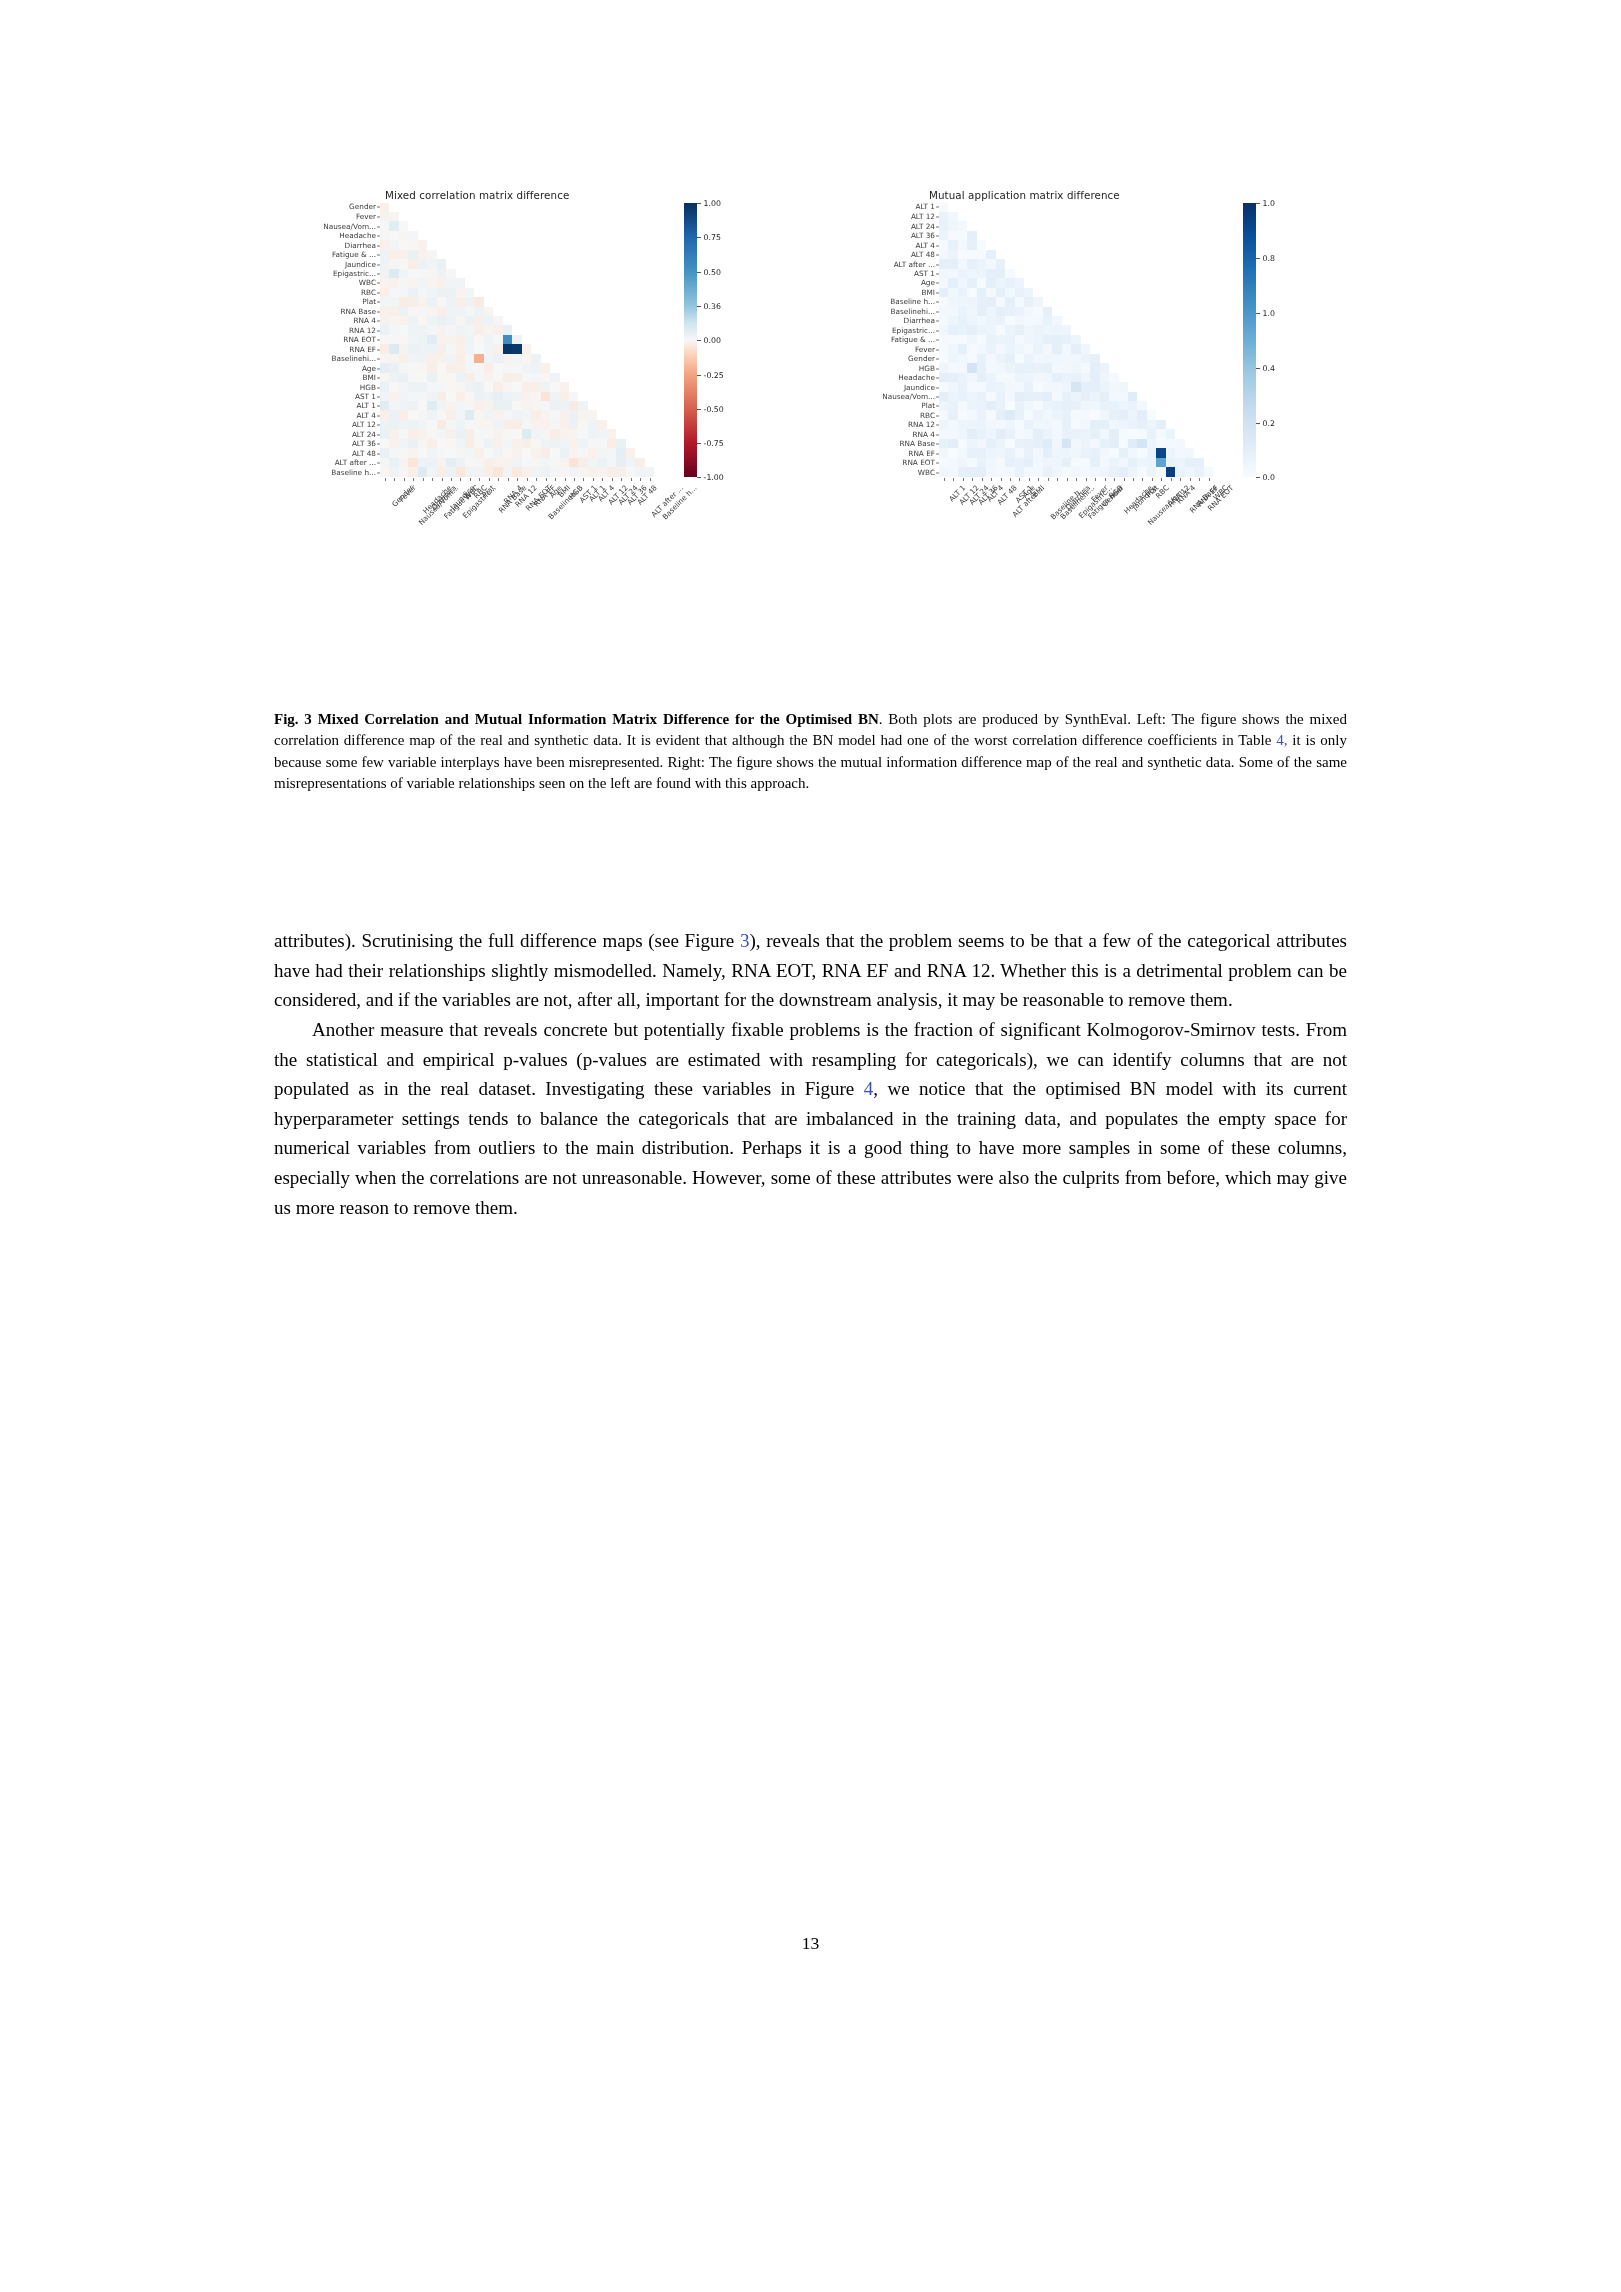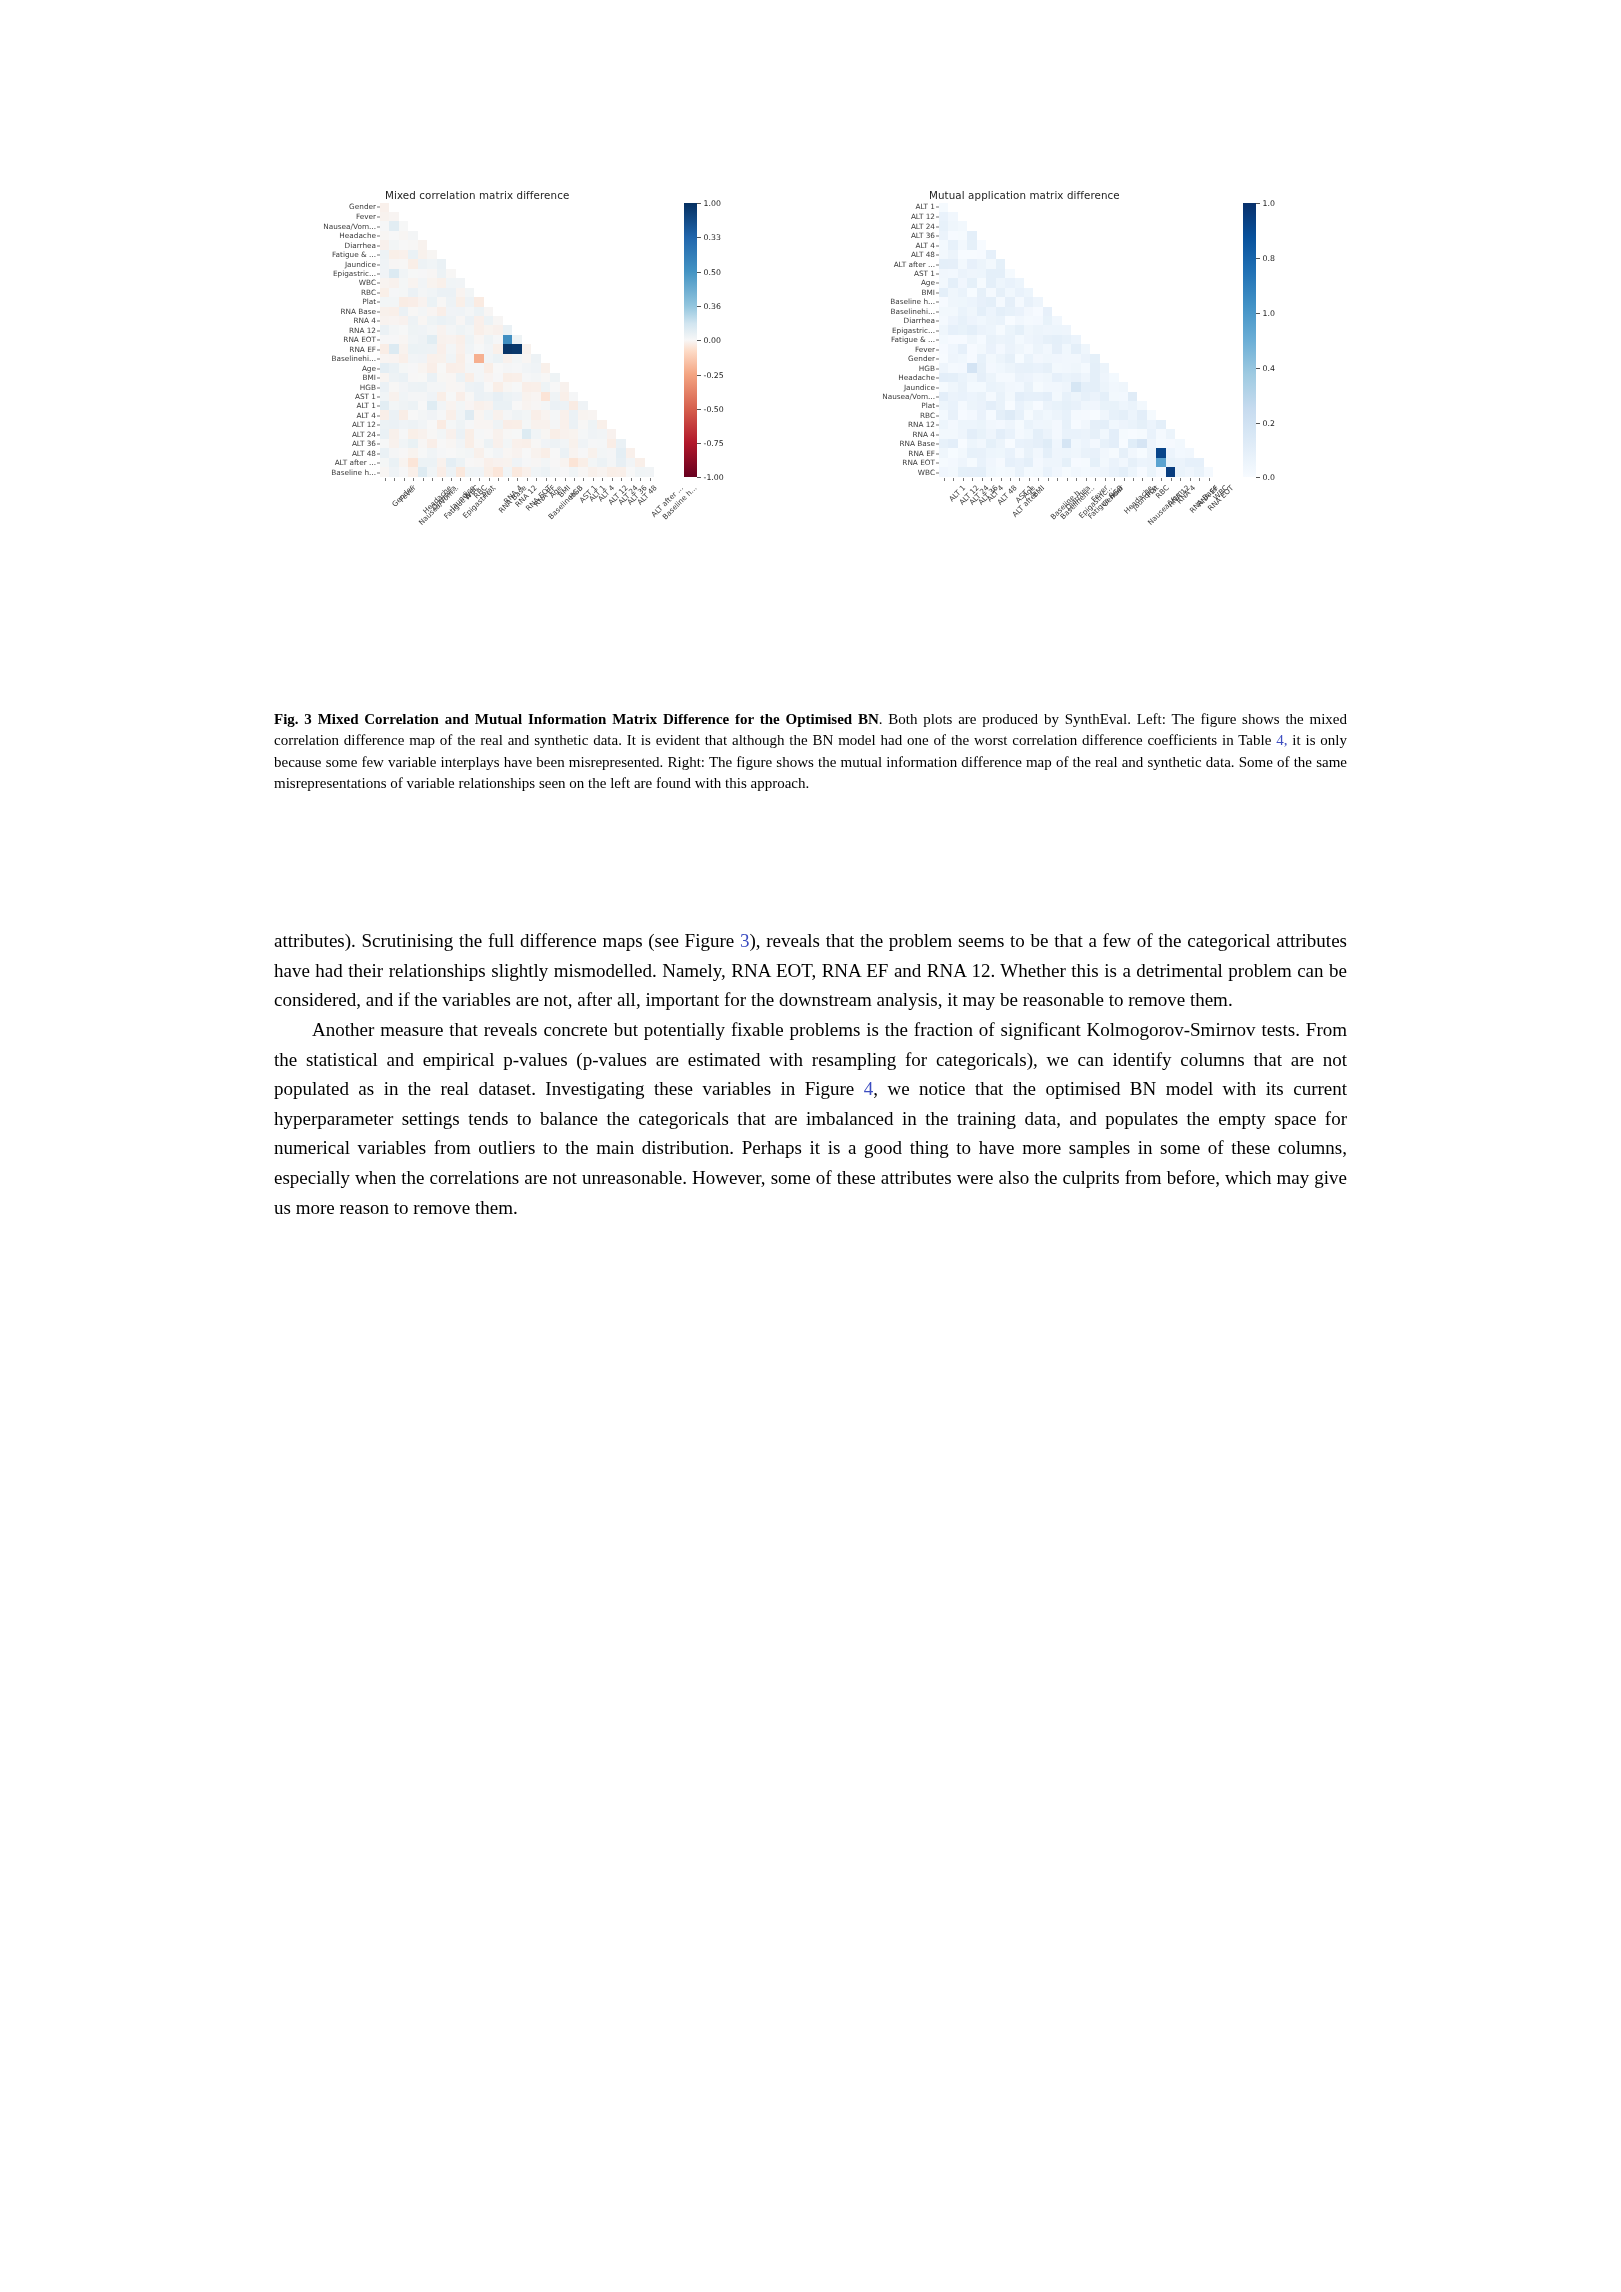--- a/index.html
+++ b/index.html
@@ -1041,21 +1041,21 @@
           <div class="xtick" style="left: 251px; top: 0px;"></div>
           <div class="xlab" style="left: 258px; top: 5.9px;">ALT after ...</div>
           <div class="xtick" style="left: 260px; top: 0px;"></div>
           <div class="xlab" style="left: 268px; top: 5.9px;">Baseline h...</div>
           <div class="xtick" style="left: 270px; top: 0px;"></div>
         </div>
       <div class="cbar cbar-div" id="cb-left" style="left:410px;top:21.6px;height:274px;">
           <div class="cb-tick" style="top: 0px;"></div>
           <div class="cb-lab" style="top: 0px;">1.00</div>
           <div class="cb-tick" style="top: 34px;"></div>
-          <div class="cb-lab" style="top: 34px;">0.33</div>
+          <div class="cb-lab" style="top: 34px;">0.75</div>
           <div class="cb-tick" style="top: 69px;"></div>
           <div class="cb-lab" style="top: 69px;">0.50</div>
           <div class="cb-tick" style="top: 103px;"></div>
           <div class="cb-lab" style="top: 103px;">0.36</div>
           <div class="cb-tick" style="top: 137px;"></div>
           <div class="cb-lab" style="top: 137px;">0.00</div>
           <div class="cb-tick" style="top: 172px;"></div>
           <div class="cb-lab" style="top: 172px;">-0.25</div>
           <div class="cb-tick" style="top: 206px;"></div>
           <div class="cb-lab" style="top: 206px;">-0.50</div>
@@ -2052,14 +2052,15 @@
 
   <div class="caption">
     <b>Fig. 3  Mixed Correlation and Mutual Information Matrix Difference for the Optimised BN</b><span>. Both plots are produced by SynthEval. Left: The figure shows the mixed correlation difference map of the real and synthetic data. It is evident that although the BN model had one of the worst correlation difference coefficients in Table </span><span class="ref">4,</span><span> it is only because some few variable interplays have been misrepresented. Right: The figure shows the mutual information difference map of the real and synthetic data. Some of the same misrepresentations of variable relationships seen on the left are found with this approach.</span>
   </div>
 
   <div class="body">
     <p class="first"><span>attributes). Scrutinising the full difference maps (see Figure </span><span class="ref">3</span><span>), reveals that the problem seems to be that a few of the categorical attributes have had their relationships slightly mismodelled. Namely, RNA EOT, RNA EF and RNA 12. Whether this is a detrimental problem can be considered, and if the variables are not, after all, important for the downstream analysis, it may be reasonable to remove them.</span></p>
     <p><span>Another measure that reveals concrete but potentially fixable problems is the fraction of significant Kolmogorov-Smirnov tests. From the statistical and empirical p-values (p-values are estimated with resampling for categoricals), we can identify columns that are not populated as in the real dataset. Investigating these variables in Figure </span><span class="ref">4</span><span>, we notice that the optimised BN model with its current hyperparameter settings tends to balance the categoricals that are imbalanced in the training data, and populates the empty space for numerical variables from outliers to the main distribution. Perhaps it is a good thing to have more samples in some of these columns, especially when the correlations are not unreasonable. However, some of these attributes were also the culprits from before, which may give us more reason to remove them.</span></p>
   </div>
 
+  <div class="pageno">13</div>
 </div>
 
 
 </body></html>

